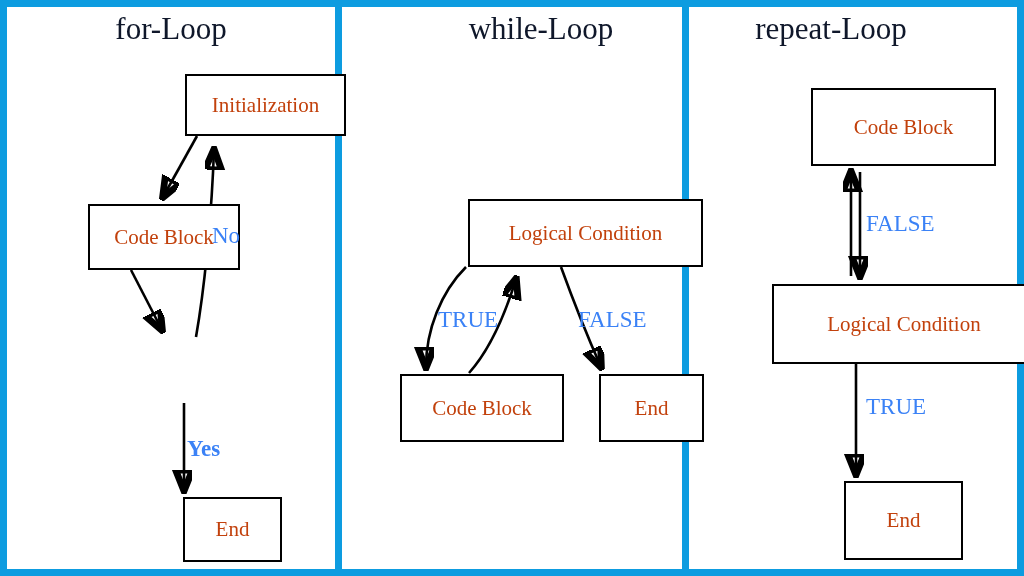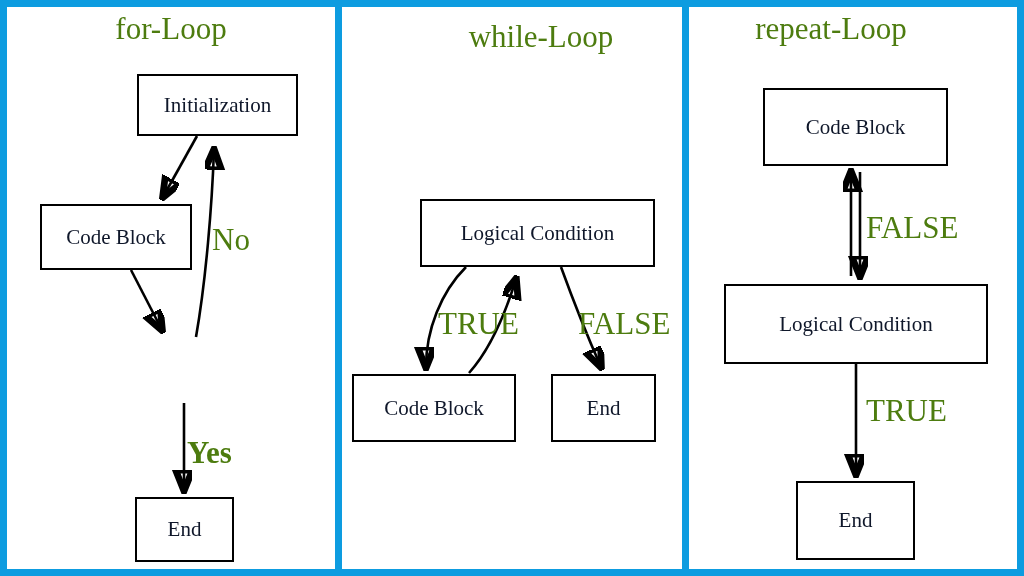--- a/index.html
+++ b/index.html
@@ -23,49 +23,50 @@
   .frame-top    { left: 0;   top: 0;    width: 1024px; height: 7px; }
   .frame-bottom { left: 0;   top: 569px;width: 1024px; height: 7px; }
   .frame-left   { left: 0;   top: 0;    width: 7px;    height: 576px; }
   .frame-right  { left: 1017px; top: 0; width: 7px;    height: 576px; }
   .divider-1    { left: 335px; top: 0;  width: 7px;    height: 576px; }
   .divider-2    { left: 682px; top: 0;  width: 7px;    height: 576px; }
 
   .panel-title {
     position: absolute;
     text-align: center;
-    color: #4d7c0f;
+    color: #0f172a;
     font-size: 31px;
     font-family: "Liberation Serif", "DejaVu Serif", serif;
     white-space: nowrap;
     line-height: 1;
   }
   #title-for    { left: 7px;   top: 13px; width: 328px; }
-  #title-while  { left: 342px; top: 21px; width: 398px; }
+  #title-while  { left: 342px; top: 13px; width: 398px; }
   #title-repeat { left: 689px; top: 13px; width: 284px; }
 
   .node {
     position: absolute;
     box-sizing: border-box;
     border: 2.5px solid #000000;
     background: #ffffff;
     display: flex;
     align-items: center;
     justify-content: center;
-    color: #0f172a;
+    color: #c2410c;
     font-size: 21px;
     font-family: "Liberation Serif", "DejaVu Serif", serif;
     white-space: nowrap;
     z-index: 3;
+    margin-left: 48px;
   }
 
   .edge-label {
     position: absolute;
-    color: #4d7c0f;
-    font-size: 31px;
+    color: #3b82f6;
+    font-size: 23px;
     font-family: "Liberation Serif", "DejaVu Serif", serif;
     white-space: nowrap;
     line-height: 1;
     z-index: 4;
   }
 
   svg.edges {
     position: absolute;
     left: 0;
     top: 0;

